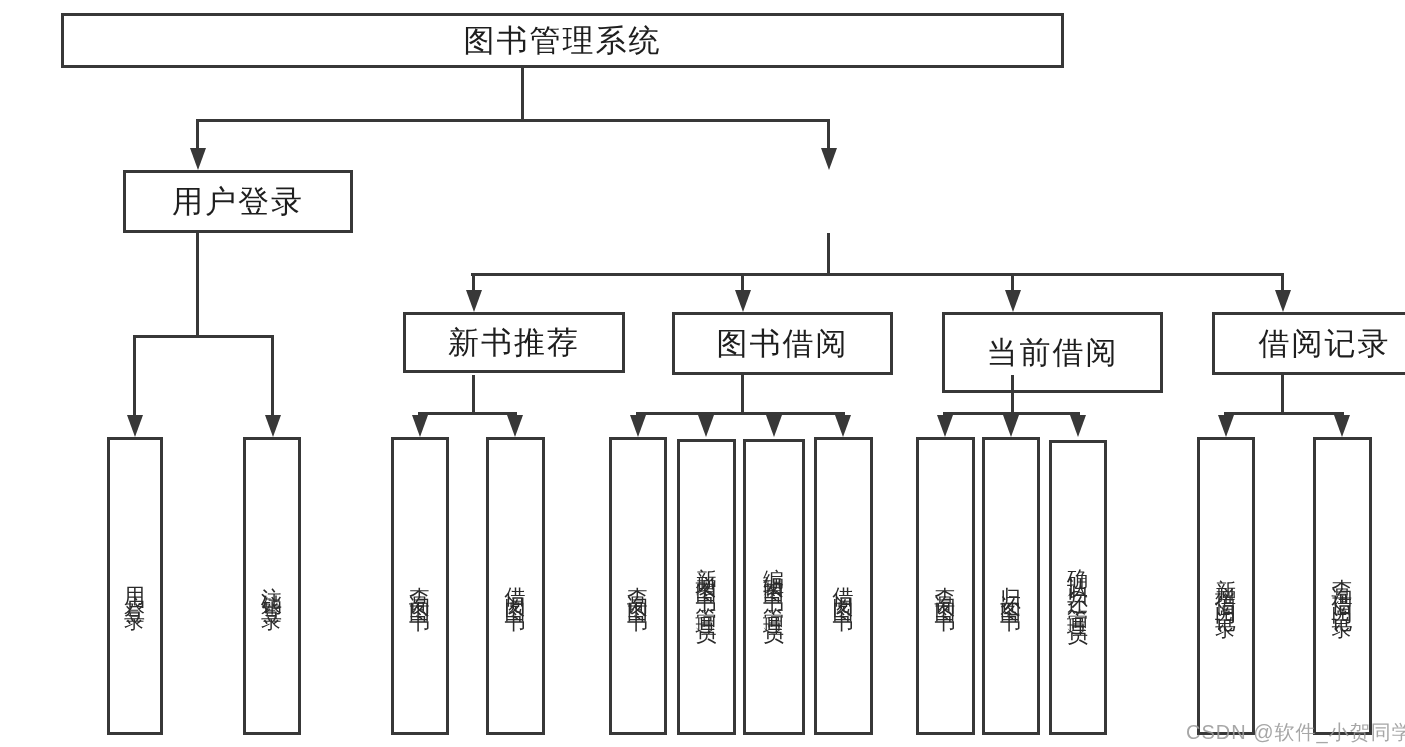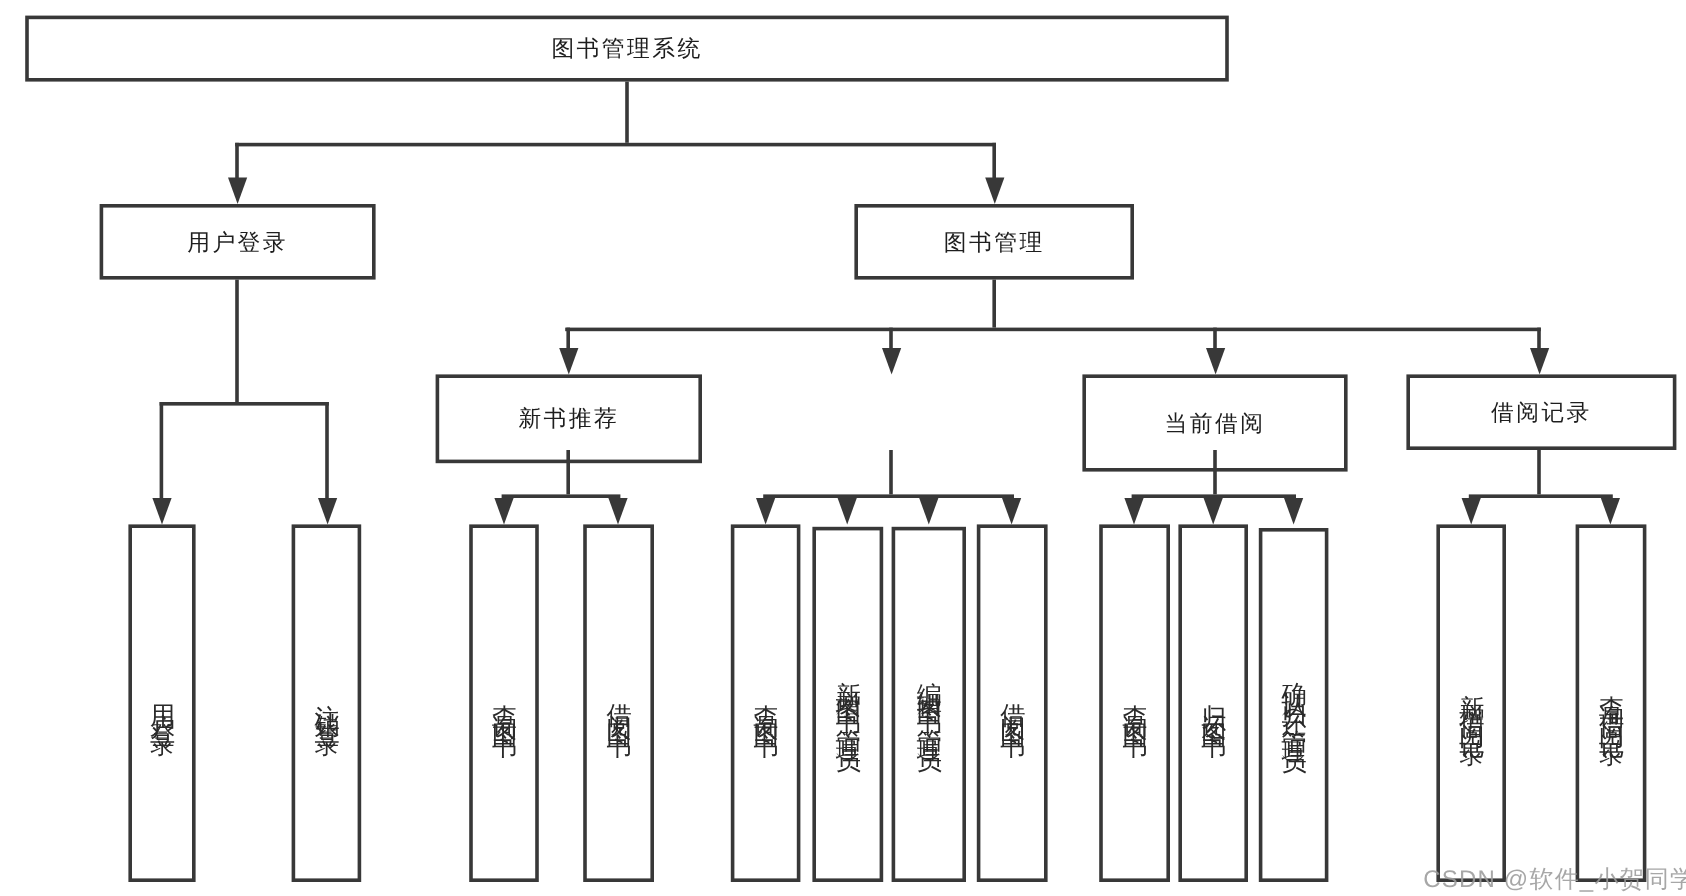--- a/index.html
+++ b/index.html
@@ -4,21 +4,21 @@
 <style>
   html,body{margin:0;padding:0;background:#ffffff;}
   .canvas{
     position:relative;width:1405px;height:747px;background:#ffffff;overflow:hidden;
     font-family:"Liberation Sans",sans-serif;
   }
   .hbox,.vbox{
     position:absolute;background:#ffffff;border:3px solid #383838;box-sizing:border-box;
     display:flex;align-items:center;justify-content:center;color:#1e1e1e;
   }
-  .hbox{font-size:19px;letter-spacing:2px;white-space:nowrap;}
+  .hbox{font-size:31px;letter-spacing:2px;white-space:nowrap;margin-left:40px;}
   .vbox span{
     writing-mode:vertical-rl;text-orientation:mixed;
     font-size:21px;letter-spacing:8px;line-height:1;color:#2a2a2a;
   }
   .vline,.hline{position:absolute;background:#383838;}
   .vline{width:3px;}
   .hline{height:3px;}
   .arrow{
     position:absolute;width:0;height:0;
     border-left:8px solid transparent;border-right:8px solid transparent;
@@ -34,26 +34,26 @@
 
 <div class="canvas">
 
   <div class="hbox" style="left:21px;top:13px;width:1003px;height:55px">
     <span>图书管理系统</span>
   </div>
 
   <div class="hbox" style="left:83px;top:170px;width:230px;height:63px">
     <span>用户登录</span>
   </div>
-  <div class="hbox" style="left:712px;top:170px;width:233px;height:63px">
-    <span>图书管理</span>
+
+  <div class="hbox" style="left:363px;top:312px;width:222px;height:61px">
+    <span>新书推荐</span>
   </div>
-
-  <div class="hbox" style="left:363px;top:312px;width:222px;height:74px">
-    <span>新书推荐</span>
+  <div class="hbox" style="left:632px;top:312px;width:221px;height:63px">
+    <span>图书借阅</span>
   </div>
   <div class="hbox" style="left:902px;top:312px;width:221px;height:81px">
     <span>当前借阅</span>
   </div>
   <div class="hbox" style="left:1172px;top:312px;width:225px;height:63px">
     <span>借阅记录</span>
   </div>
 
   <div class="vbox" style="left:107px;top:437px;width:56px;height:298px">
     <span>用户登录</span>

